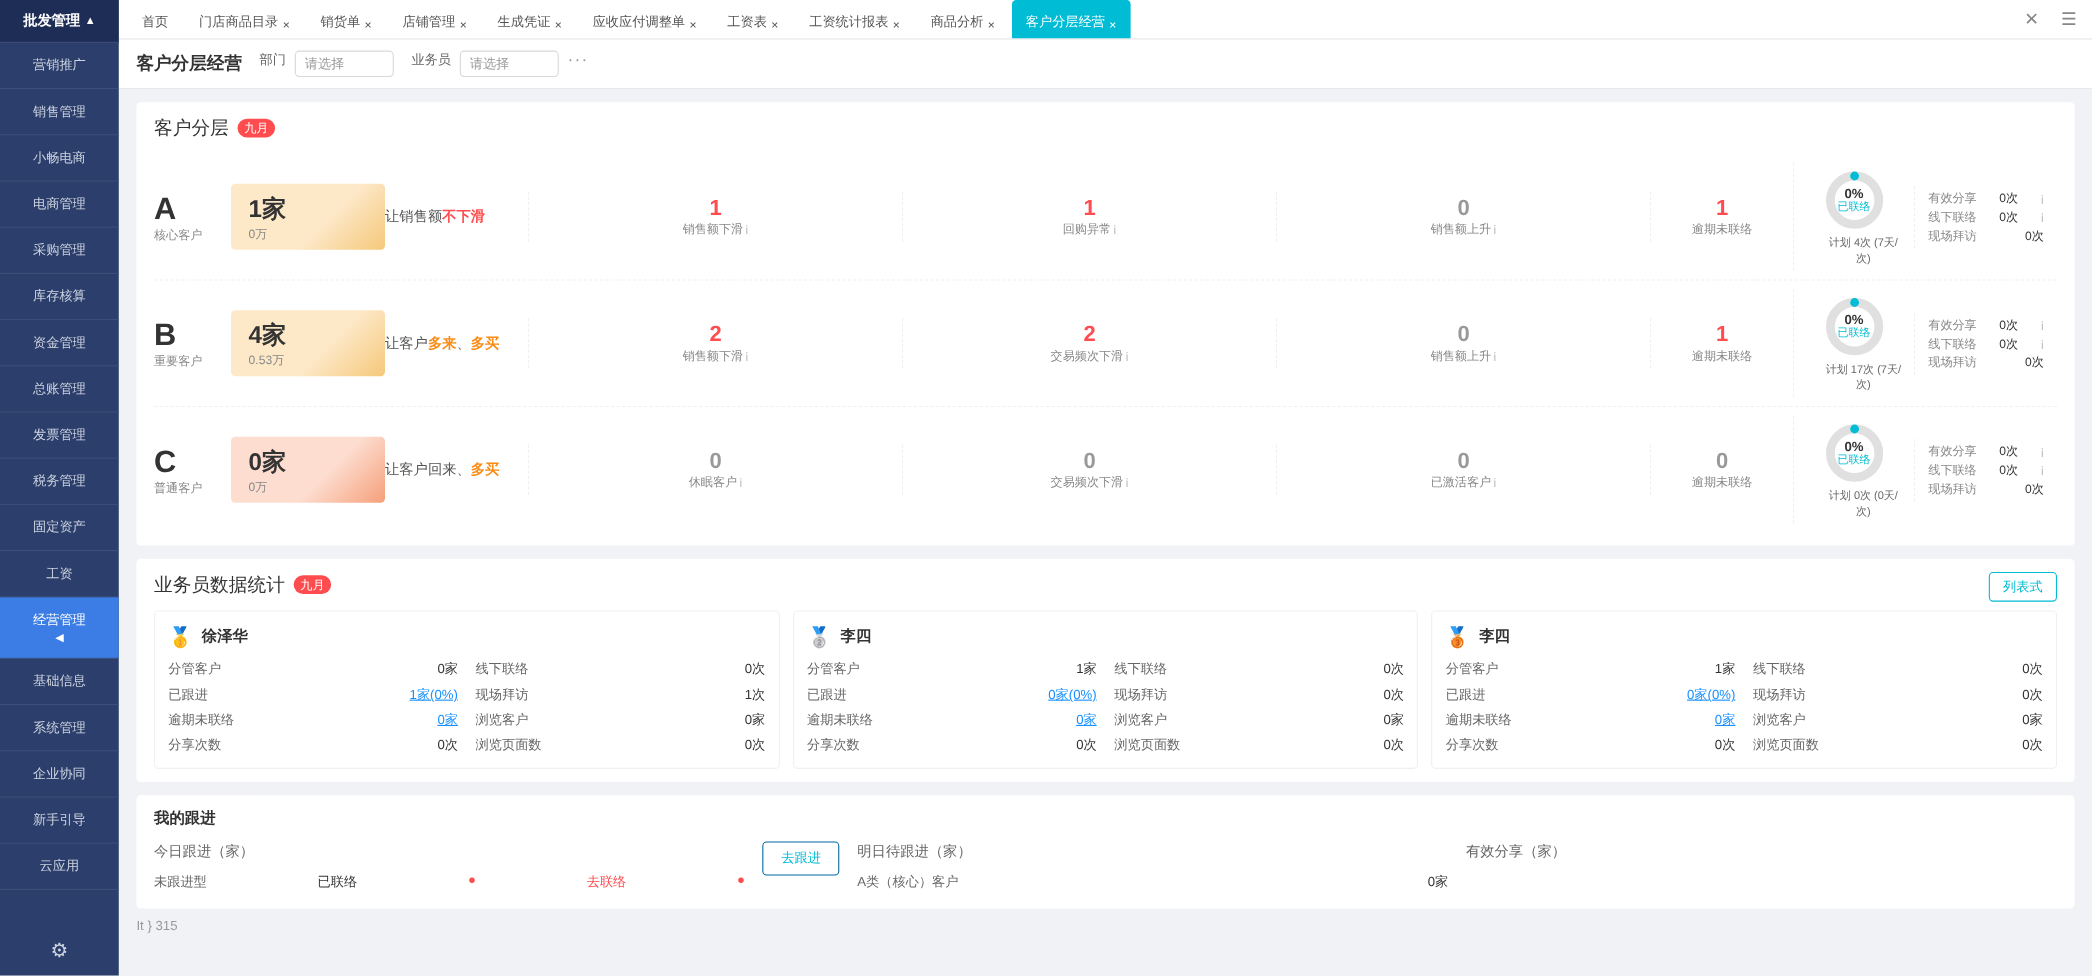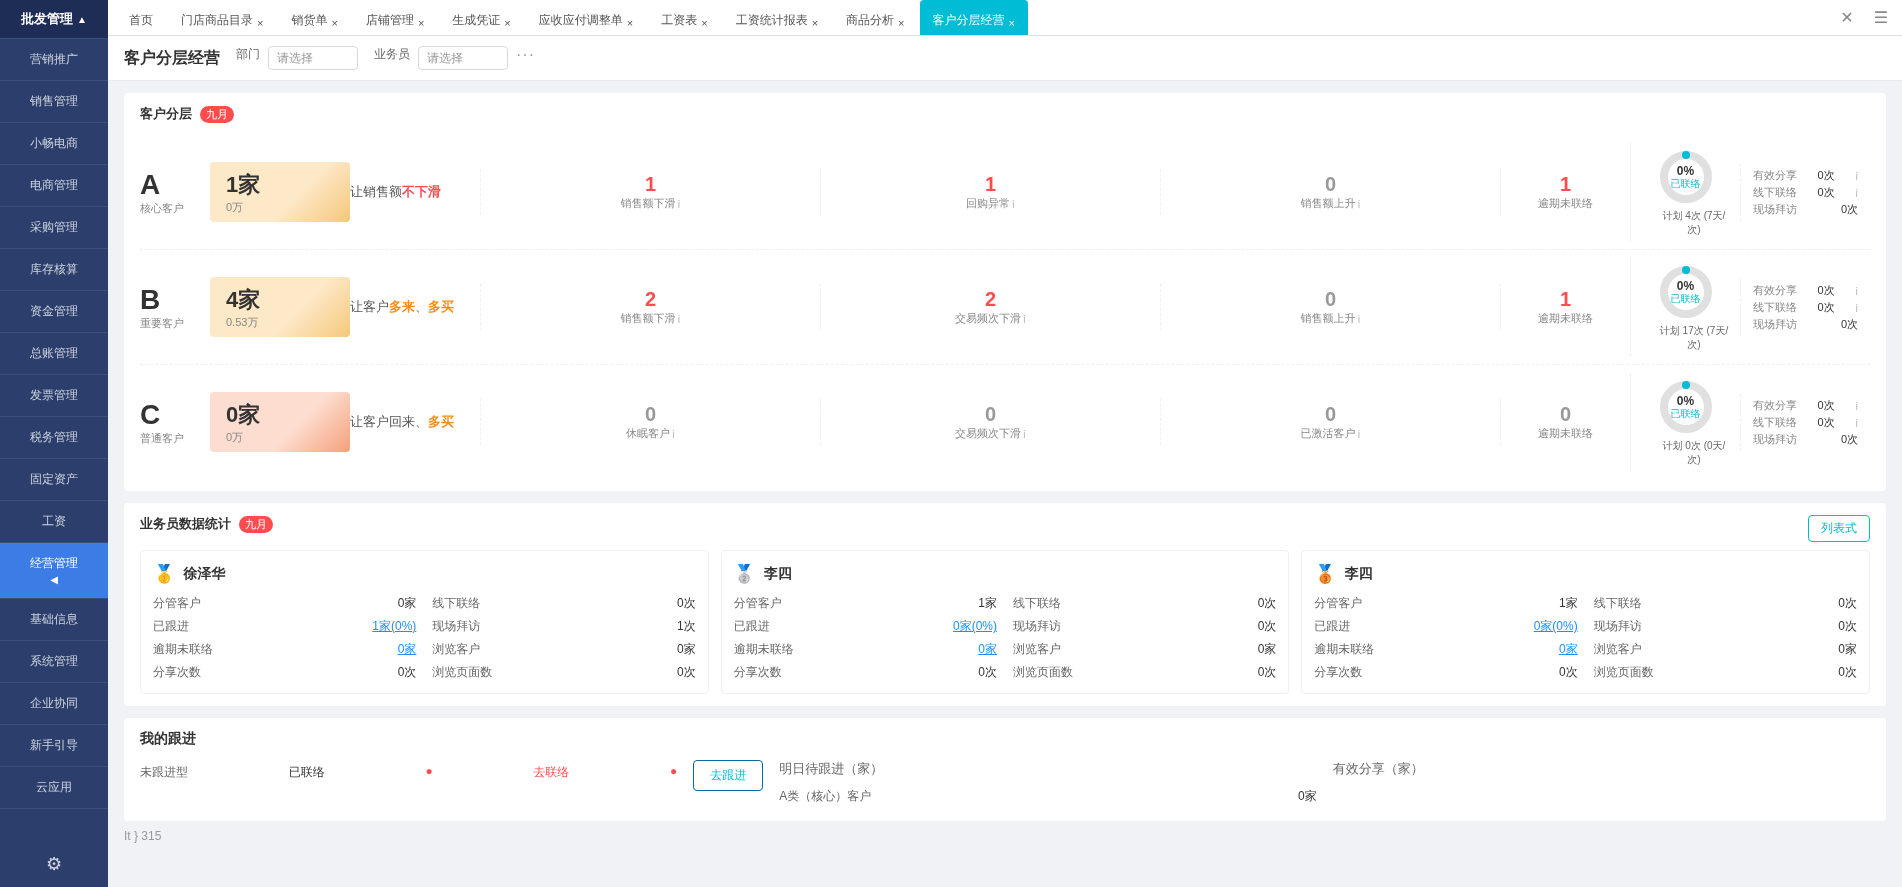--- a/index.html
+++ b/index.html
@@ -135,21 +135,21 @@
       border-radius: 4px;
       padding: 12px 16px;
       margin-bottom: 12px;
     }
     .section-header {
       display: flex;
       align-items: center;
       gap: 8px;
       margin-bottom: 12px;
     }
-    .section-title { font-size: 13px; font-weight: bold; color: #333; }
+    .section-title { font-size: 17px; font-weight: normal; color: #333; }
     .month-badge {
       background: #ff4d4f;
       color: #fff;
       font-size: 11px;
       padding: 1px 6px;
       border-radius: 10px;
     }
 
     
     .tier-row {
@@ -822,20 +822,21 @@
             </div>
           </div>
         </div>
       </div>
     </div>
 
     <div class="follow-section">
       <div class="follow-header">我的跟进</div>
       <div class="follow-cols">
         <div>
+          <div class="follow-col-title">今日跟进（家）</div>
           <div class="follow-row">
             <span>未跟进型</span>
             <span class="follow-val">已联络</span>
             <span style="color:#ff4d4f;">●</span>
             <span style="color:#ff4d4f;">去联络</span>
             <span style="color:#ff4d4f;">●</span>
           </div>
         </div>
         <div style="display:flex;align-items:center;">
           <button class="follow-btn">去跟进</button>

